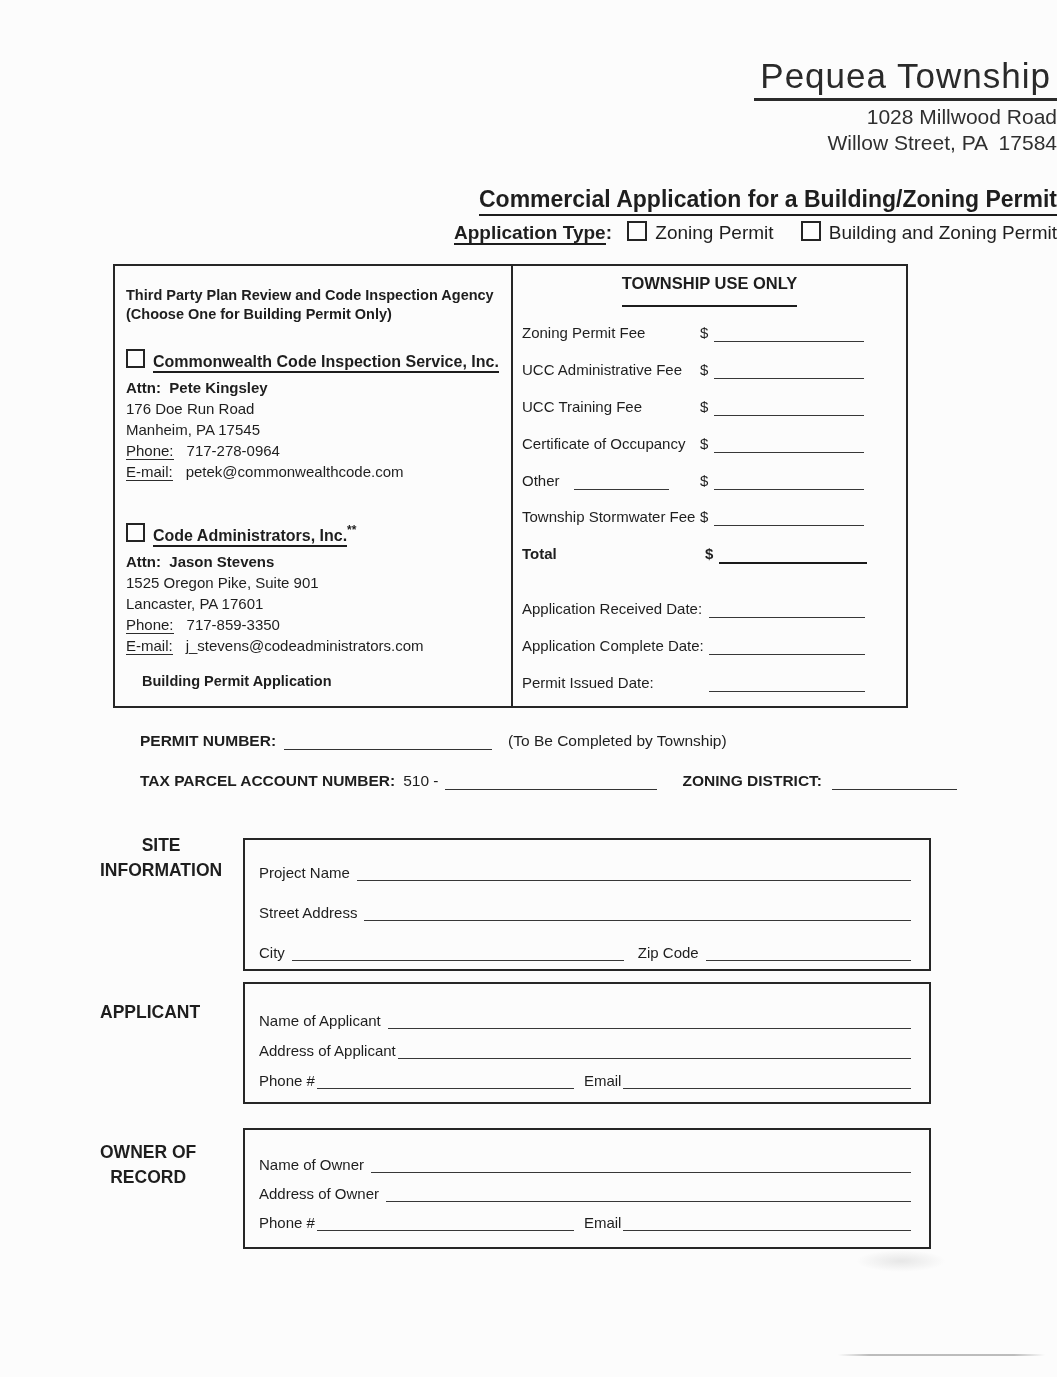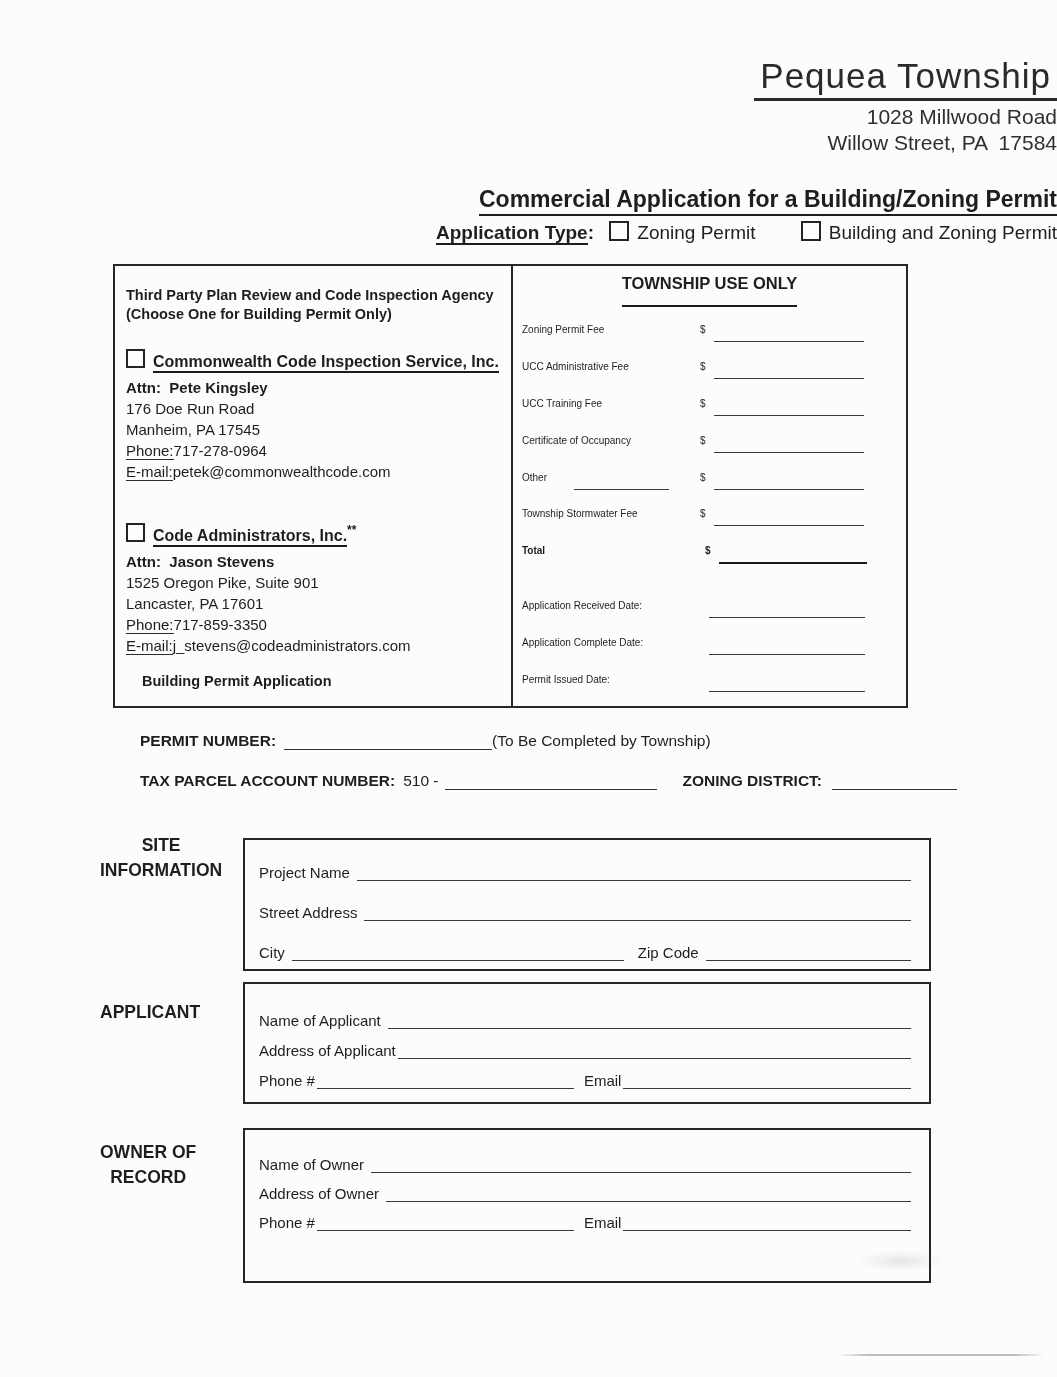--- a/index.html
+++ b/index.html
@@ -22,74 +22,74 @@
   .form-title .t-underline { display:inline-block; border-bottom:2.5px solid #1d1d1d; padding-bottom:1px; }
 
   .app-type { top:221px; font-size:19px; }
   .app-type .lbl { font-weight:bold; border-bottom:2px solid #1d1d1d; }
   .app-type .colon { font-weight:bold; margin-right:10px; }
   .cb {
     display:inline-block; width:15px; height:15px; border:2px solid #242424;
     background:#fdfdfd; vertical-align:-1px; margin-right:8px;
   }
   .cb.big { width:16px; height:16px; vertical-align:-2px; }
-  .app-type .opt { margin-right:40px; }
+  .app-type .opt { margin-right:22px; }
   .app-type .opt:last-child { margin-right:0; }
 
   
   .main-box { position:absolute; top:264px; left:113px; width:795px; height:444px; border:2px solid #262626; box-sizing:border-box; }
   .col-left { position:absolute; top:0; bottom:0; left:0; width:398px; border-right:2px solid #262626; box-sizing:border-box; padding:20px 12px 0 11px; }
   .col-right { position:absolute; top:0; bottom:0; left:398px; right:0; }
 
   .agency-heading { font-weight:bold; font-size:14.5px; line-height:19px; }
   .agency-block { margin-top:22px; }
   .agency-block.second { margin-top:37px; }
   .agency-name-row { font-size:16px; font-weight:bold; line-height:23px; }
   .agency-name { border-bottom:2px solid #1d1d1d; padding-bottom:1px; }
   sup.marker { font-size:12px; font-weight:bold; }
   .agency-lines { font-size:15px; line-height:21px; margin-top:4px; }
   .lab-u { border-bottom:1.5px solid #2c2c2c; }
-  .val { margin-left:0; }
+  .val { margin-left:13px; }
   .attn { font-weight:bold; }
 
   .footnote { margin-top:15px; font-weight:bold; font-size:14.5px; line-height:20px; }
   .footnote .indent { margin-left:16px; }
 
   
   .tuo-title { position:absolute; top:8px; left:0; right:0; text-align:center; font-size:16.5px; font-weight:bold; }
   .tuo-title span { border-bottom:2px solid #1d1d1d; padding-bottom:13px; }
-  .fee-row { position:absolute; left:0; right:0; height:22px; font-size:10px; }
+  .fee-row { position:absolute; left:0; right:0; height:22px; font-size:15px; }
   .fee-label { position:absolute; left:9px; top:0; white-space:nowrap; }
   .fee-dollar { position:absolute; left:187px; top:0; }
   .fee-line { position:absolute; left:201px; top:17px; width:150px; border-bottom:1.5px solid #383838; }
   .other-line { position:absolute; left:61px; top:17px; width:95px; border-bottom:1.5px solid #383838; }
   .total-label { font-weight:bold; }
   .fee-line.total { left:206px; width:148px; border-bottom:2.5px solid #1a1a1a; }
   .date-line { position:absolute; left:196px; top:17px; width:156px; border-bottom:1.5px solid #383838; }
 
   
   .permit-row { position:absolute; top:732px; left:140px; font-size:15.5px; display:flex; align-items:flex-end; }
   .permit-row .b { font-weight:bold; white-space:nowrap; }
   .pn-line { width:208px; border-bottom:1.5px solid #333; height:15px; margin-left:8px; }
-  .pn-note { font-size:15.5px; white-space:nowrap; }
+  .pn-note { margin-left:16px; font-size:15.5px; white-space:nowrap; }
   .tax-row { position:absolute; top:772px; left:140px; font-size:15.5px; display:flex; align-items:flex-end; }
   .tax-prefix { margin-left:8px; white-space:nowrap; }
   .tax-line { width:212px; border-bottom:1.5px solid #333; height:15px; margin-left:6px; }
   .zd-label { font-weight:bold; margin-left:26px; white-space:nowrap; }
   .zd-line { width:125px; border-bottom:1.5px solid #333; height:15px; margin-left:10px; }
 
   
   .sec-label { position:absolute; left:100px; font-size:17.5px; font-weight:bold; line-height:25px;text-align:center; }
   .sec-label.site { top:833px; }
   .sec-label.applicant { top:1000px; }
   .sec-label.owner { top:1140px; }
   .sec-box { position:absolute; left:243px; width:688px; border:2px solid #262626; box-sizing:border-box; }
   .sec-box.site { top:838px; height:133px; }
   .sec-box.applicant { top:982px; height:122px; }
-  .sec-box.owner { top:1128px; height:155px; }
+  .sec-box.owner { top:1128px; height:121px; }
 
   .f-row { position:absolute; left:14px; right:18px; display:flex; align-items:flex-end; font-size:15px; height:19px; }
   .f-label { white-space:nowrap; }
   .f-line { flex:1; border-bottom:1.5px solid #383838; height:100%; margin-left:7px; min-width:20px; }
   .f-line.fixed { flex:none; }
   .gap-label { margin-left:14px; white-space:nowrap; }
 
   
   .smudge { position:absolute; left:856px; top:1250px; width:90px; height:22px;
     background:radial-gradient(ellipse at center, rgba(120,120,120,0.16), rgba(120,120,120,0) 70%); }

